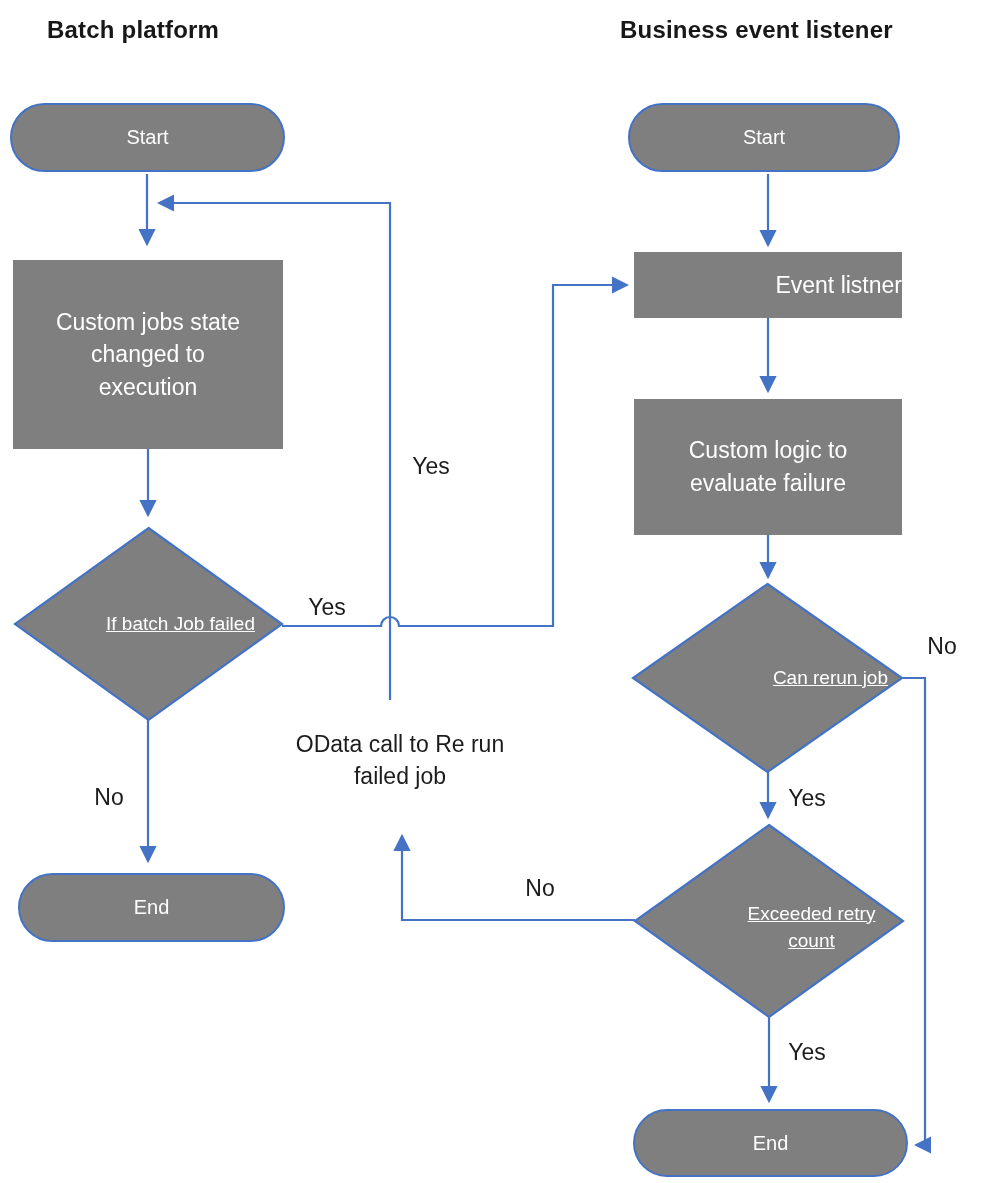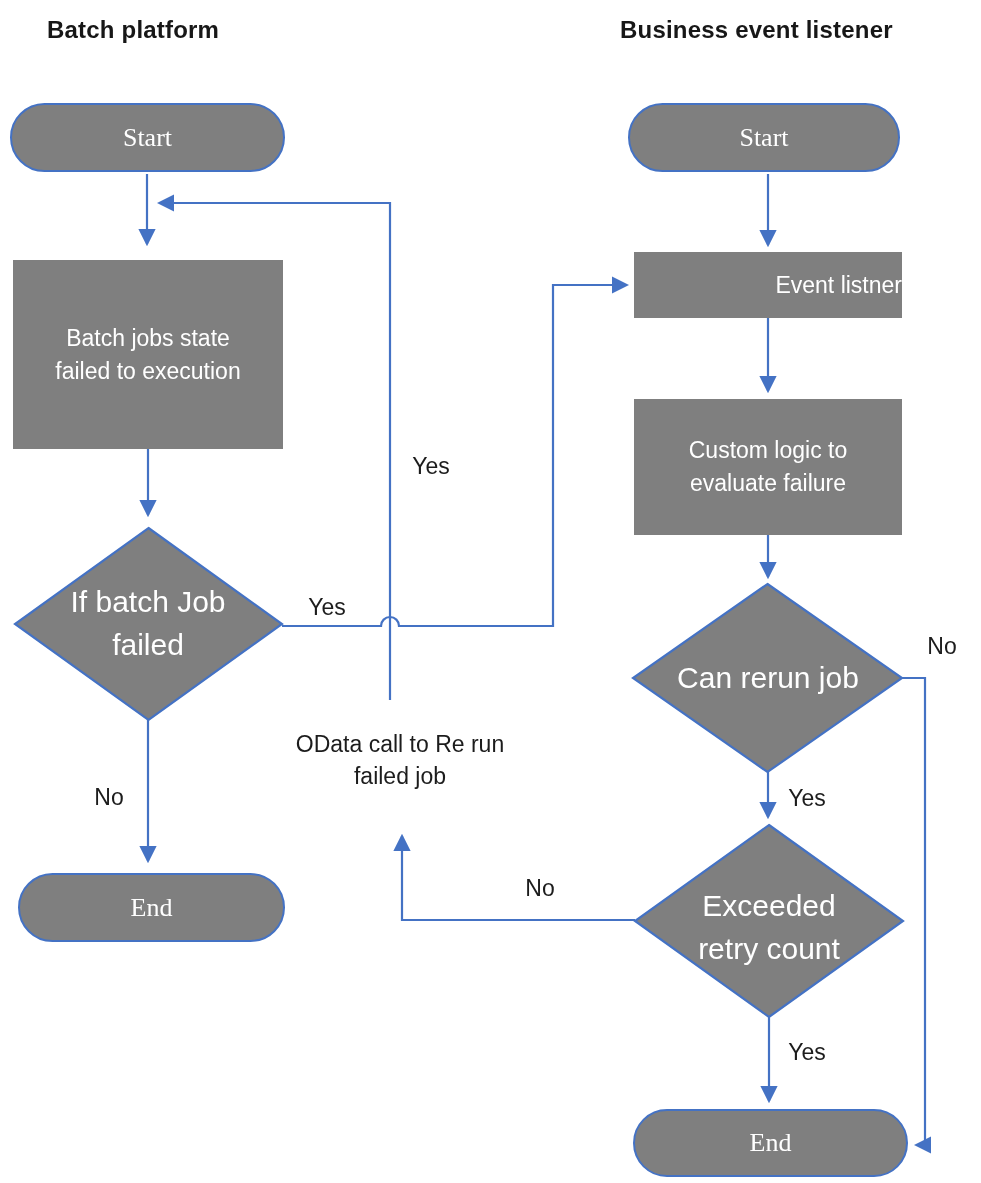--- a/index.html
+++ b/index.html
@@ -12,24 +12,24 @@
     position:relative;width:981px;height:1183px;background:var(--background);
     overflow:hidden;margin:0 auto;
   }
   .col-title{
     position:absolute;font-size:24px;font-weight:bold;color:#171717;
     white-space:nowrap;letter-spacing:0.2px;
   }
   .shape{position:absolute;display:flex;align-items:center;justify-content:center;
     box-sizing:border-box;text-align:center;color:var(--node_text);z-index:1;}
   .pill{background:var(--node_fill);border:2.5px solid var(--node_stroke);
-    border-radius:36px;font-size:26px;font-family:Liberation Serif, serif;}
+    border-radius:36px;font-size:20px;}
   .rect{background:var(--node_fill);font-size:23px;line-height:1.42;}
-  .diamond-text{position:absolute;display:flex;align-items:center;justify-content:center;
-    text-align:center;color:var(--node_text);font-size:30px;line-height:1.42;z-index:3;}
+  .diamond-text{position:absolute;display:flex;align-items:center;justify-content:flex-end;
+    text-align:center;color:var(--node_text);font-size:19px;line-height:1.42;z-index:3;text-decoration:underline;}
   .edge-label{position:absolute;display:flex;align-items:center;justify-content:center;
     text-align:center;color:var(--label_text);font-size:23px;line-height:1.4;z-index:3;}
   svg.wires{position:absolute;left:0;top:0;z-index:2;pointer-events:none;}
   .edge{stroke:var(--connector);stroke-width:2.2;fill:none;}
   .diamond{fill:var(--node_fill);stroke:var(--node_stroke);stroke-width:2.2;}
   .arrowhead{fill:var(--connector);}
   .inner{display:block;}
 </style>
 </head>
 <body>
@@ -37,21 +37,21 @@
 <div class="canvas">
 
   <div class="col-title" style="left:620px;top:16px;">Business event listener</div>
   <div class="col-title" style="left:47px;top:16px;">Batch platform</div>
 
   <div class="shape pill" style="left:10px;top:103px;width:275px;height:69px;">
     <span class="inner">Start</span>
   </div>
 
   <div class="shape rect" style="left:13px;top:260px;width:270px;height:189px;">
-    <span class="inner" style="width:195px;">Batch jobs state failed to execution</span>
+    <span class="inner" style="width:195px;">Custom jobs state changed to execution</span>
   </div>
 
   <div class="shape pill" style="left:18px;top:873px;width:267px;height:69px;">
     <span class="inner">End</span>
   </div>
 
   <div class="shape pill" style="left:628px;top:103px;width:272px;height:69px;">
     <span class="inner">Start</span>
   </div>
 

